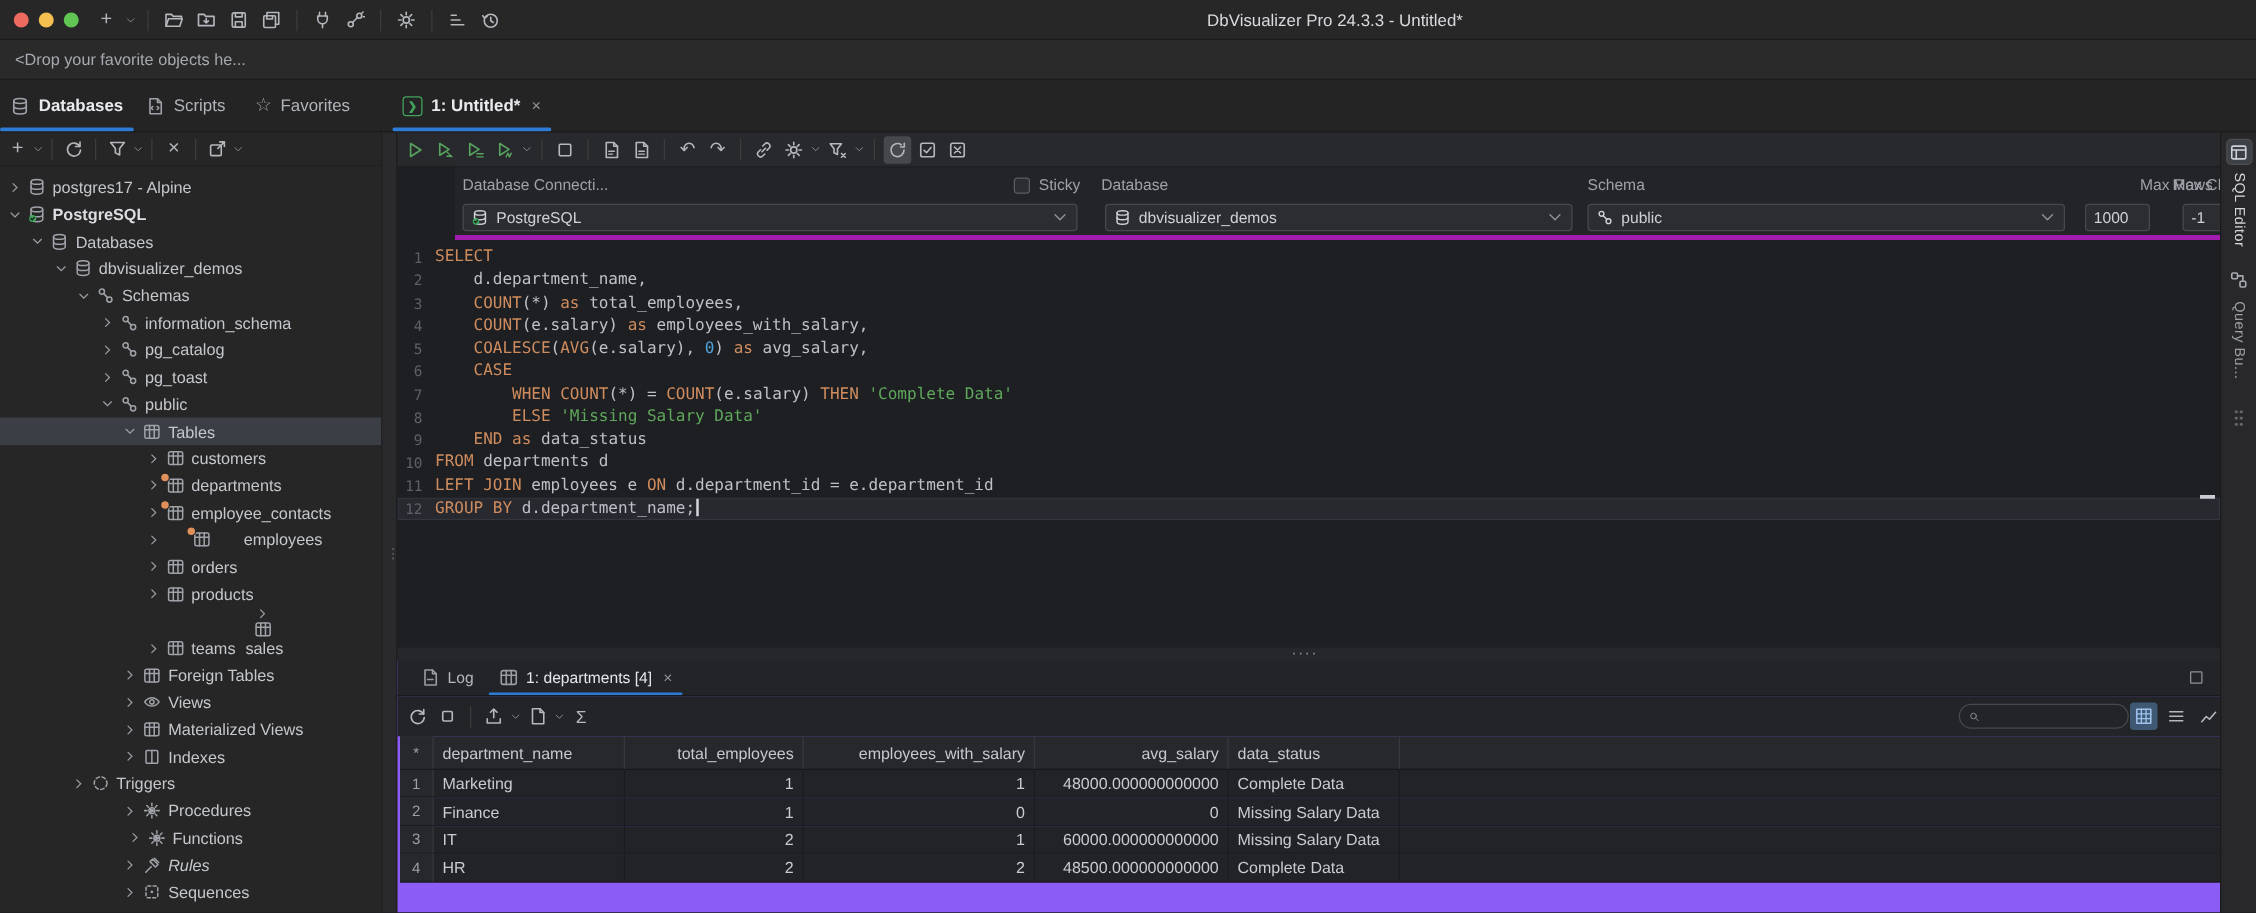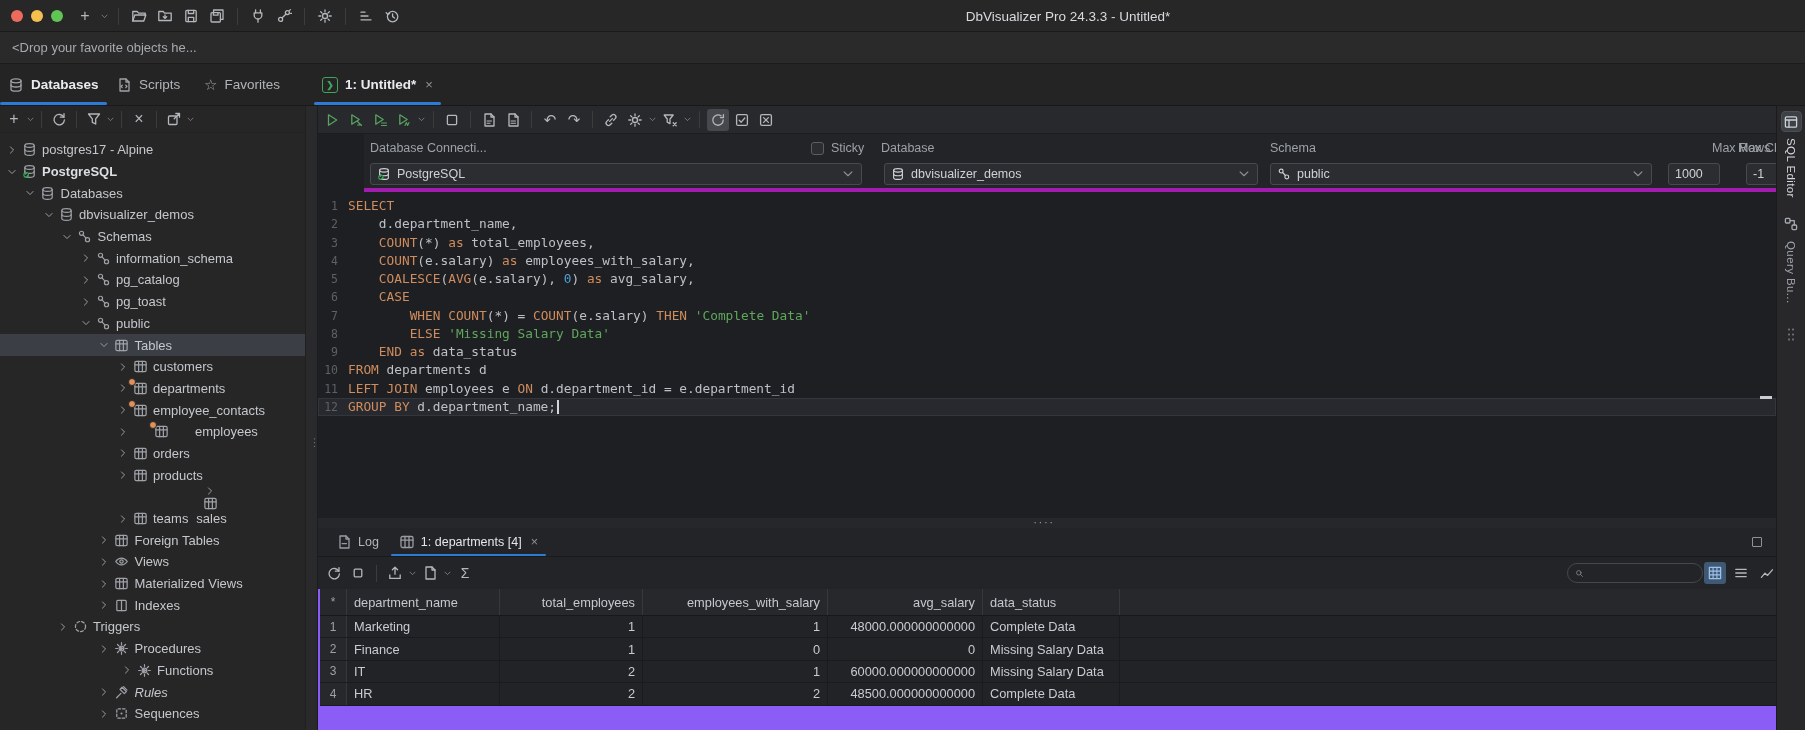--- a/index.html
+++ b/index.html
@@ -658,21 +658,21 @@
         </span>
         <span class="ti" data-name="gear-play-icon">
           <svg viewBox="0 0 16 16" fill="none" stroke="currentColor" stroke-width="1.3" stroke-linecap="round" stroke-linejoin="round">
             <circle cx="8" cy="8" r="2.5"></circle>
             <path d="M8 1.8v2M8 12.2v2M1.8 8h2M12.2 8h2M3.7 3.7l1.4 1.4M10.9 10.9l1.4 1.4M12.3 3.7l-1.4 1.4M5.1 10.9l-1.4 1.4"></path>
             <path d="M6.9 6.6l2.8 1.4-2.8 1.4z" fill="currentColor"></path>
           </svg>
         </span>
         <span class="lbl" data-name="tree-item-label">Procedures</span>
       </div>
-      <div class="trow" data-name="tree-item-functions" style="padding-left: 119px;">
+      <div class="trow" data-name="tree-item-functions" style="padding-left: 72px; margin-left: 28px;">
         <span class="tw" data-name="expand-chevron-icon">
           <svg viewBox="0 0 16 16" fill="none" stroke="currentColor" stroke-width="1.6" stroke-linecap="round">
             <path d="M5.5 3l5 5-5 5"></path>
           </svg>
         </span>
         <span class="ti" data-name="gear-play-icon">
           <svg viewBox="0 0 16 16" fill="none" stroke="currentColor" stroke-width="1.3" stroke-linecap="round" stroke-linejoin="round">
             <circle cx="8" cy="8" r="2.5"></circle>
             <path d="M8 1.8v2M8 12.2v2M1.8 8h2M12.2 8h2M3.7 3.7l1.4 1.4M10.9 10.9l1.4 1.4M12.3 3.7l-1.4 1.4M5.1 10.9l-1.4 1.4"></path>
             <path d="M6.9 6.6l2.8 1.4-2.8 1.4z" fill="currentColor"></path>

